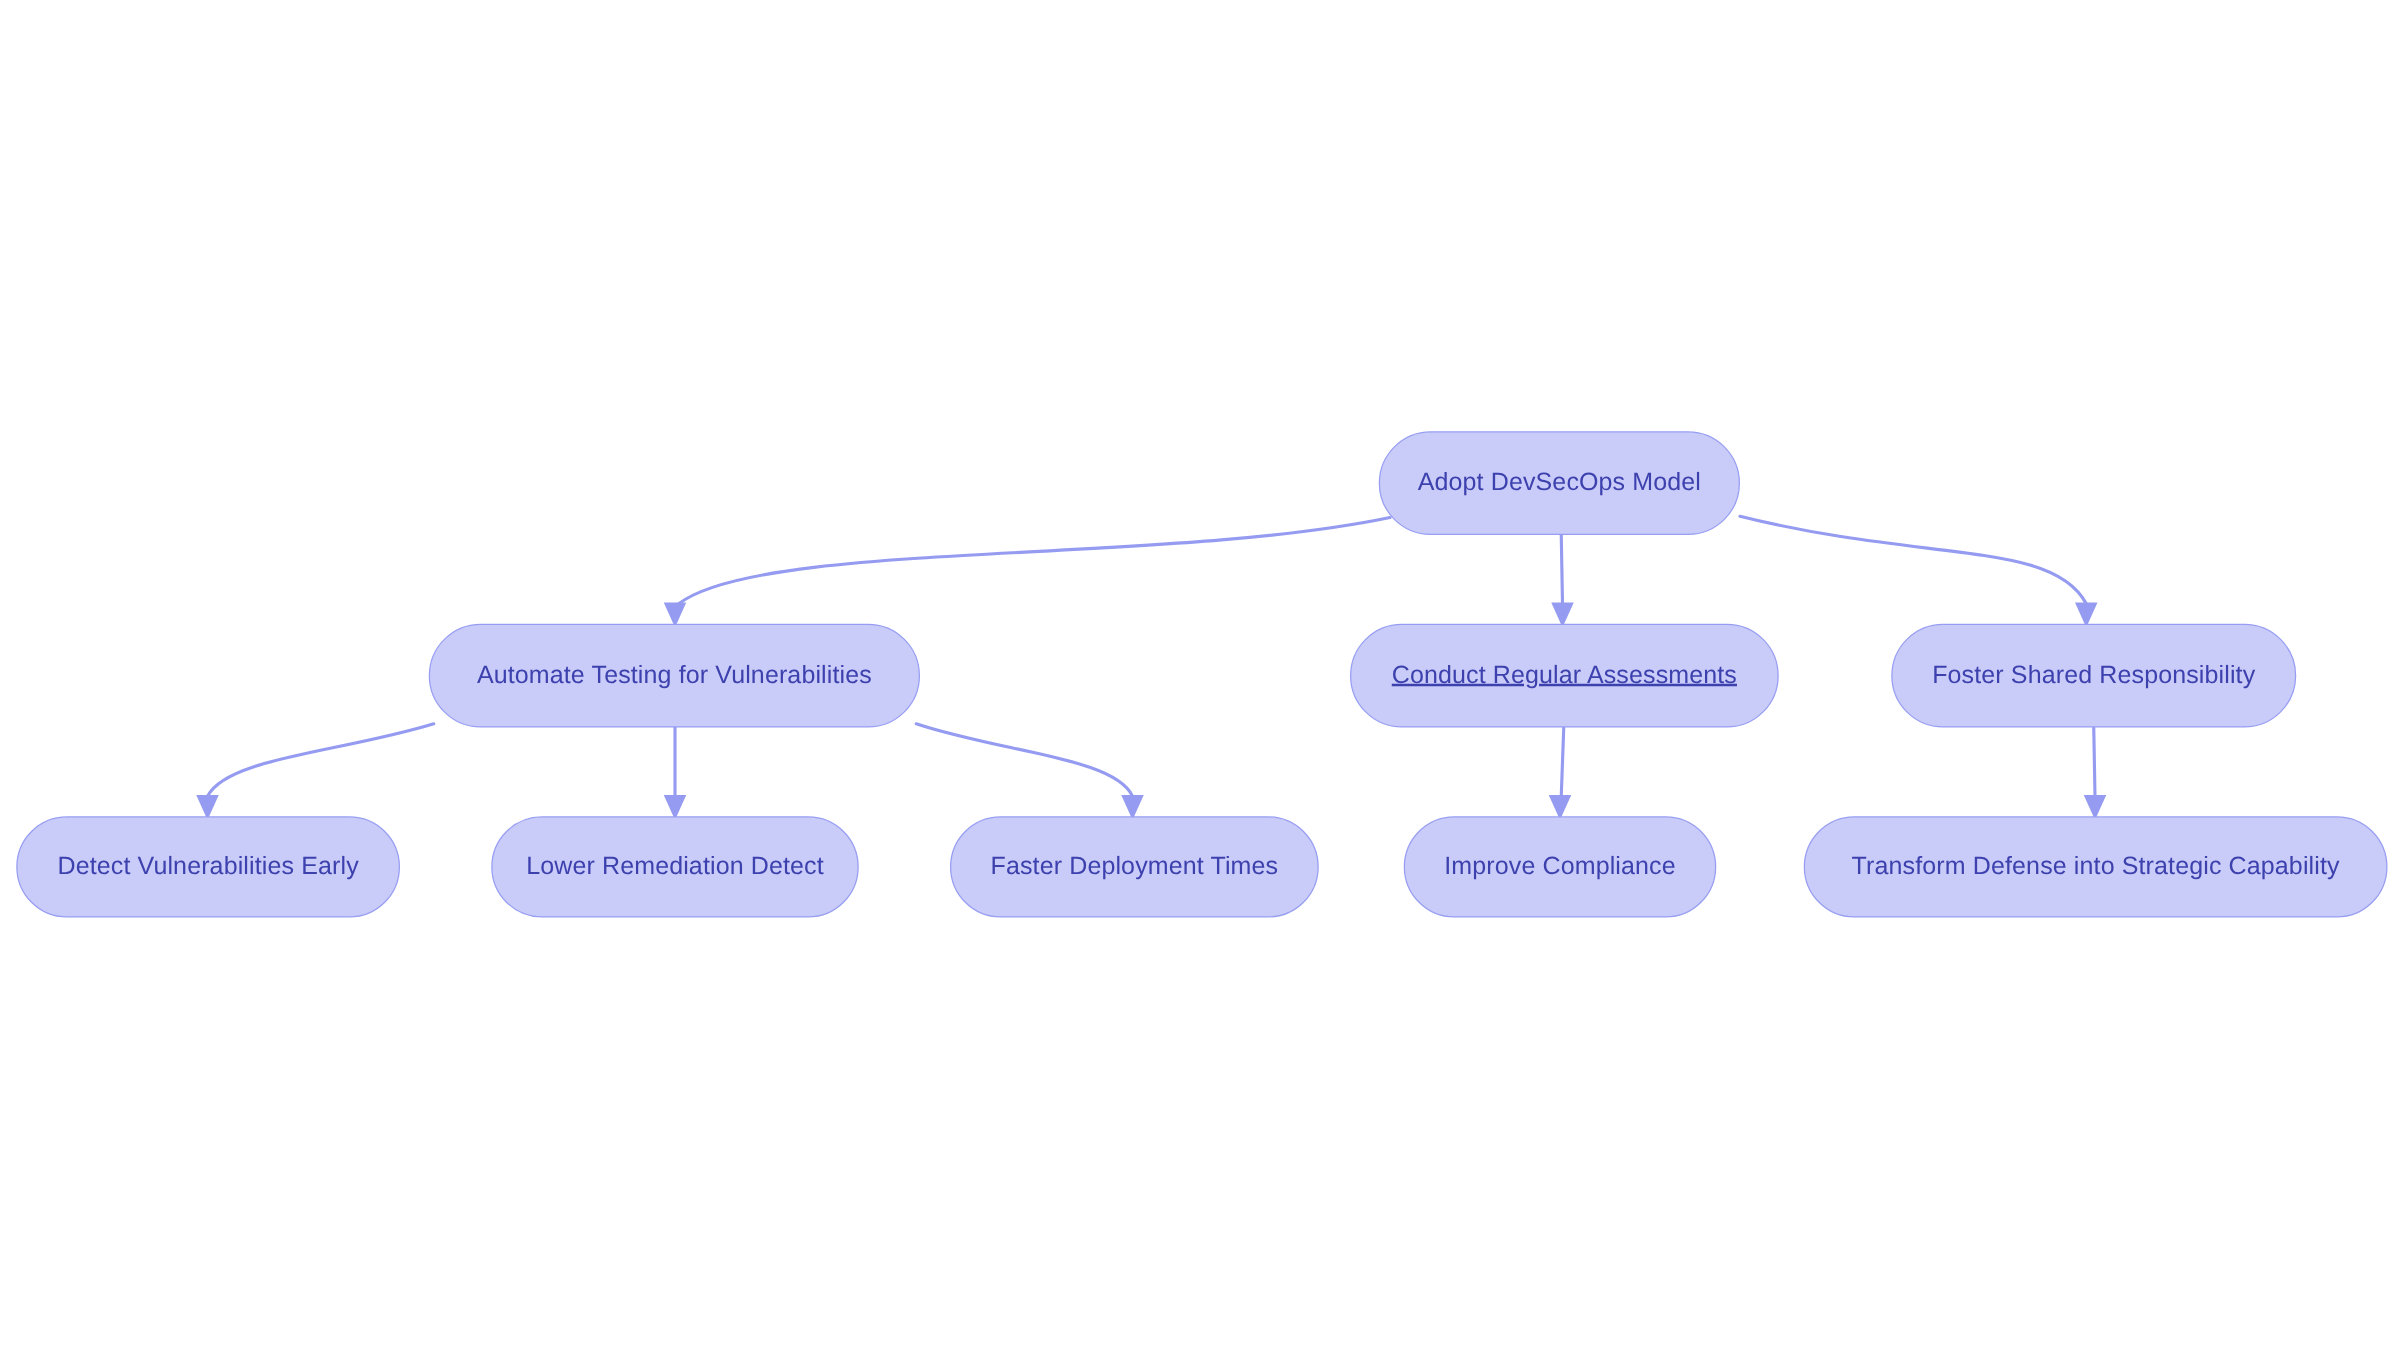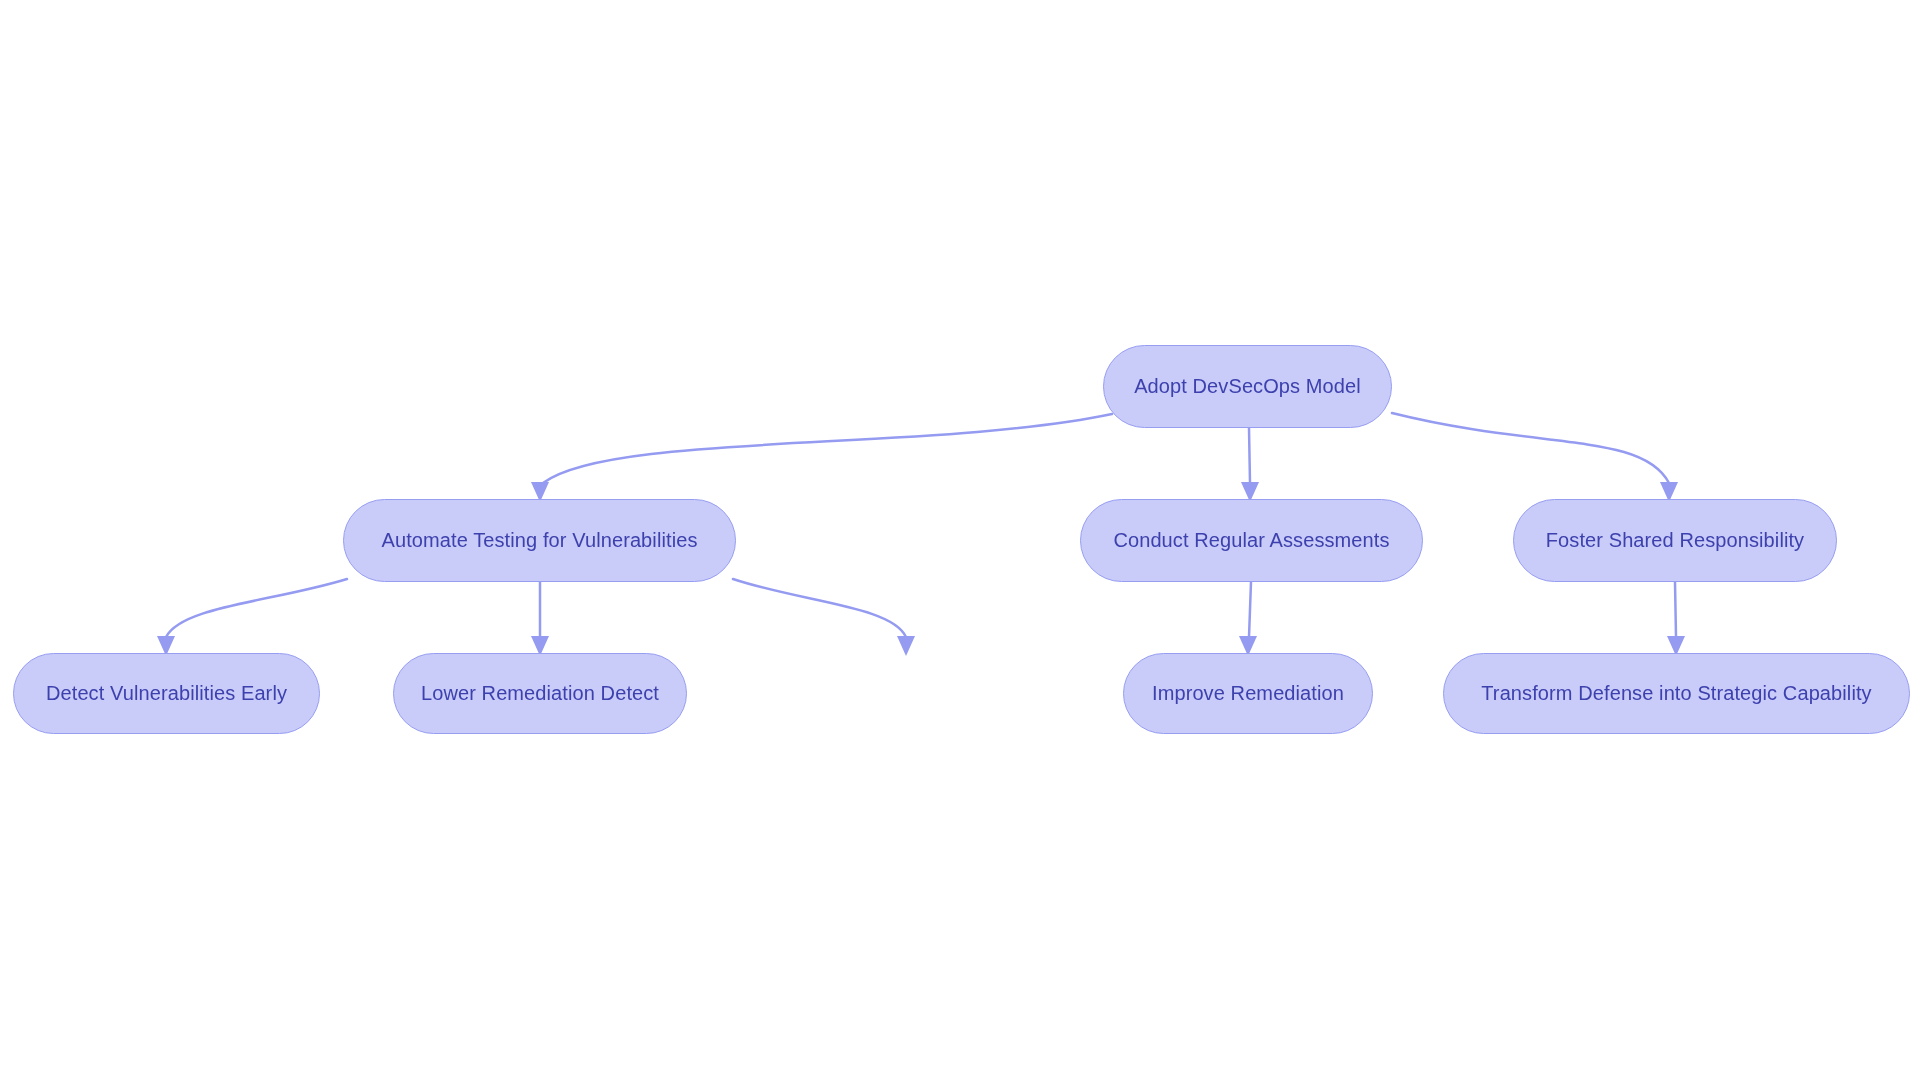--- a/index.html
+++ b/index.html
@@ -77,26 +77,27 @@
     <polygon class="arrowhead" points="1239,636 1257,636 1248,656"></polygon>
 
     <path class="edge-path" d="M 1675 582 L 1676 637"></path>
     <polygon class="arrowhead" points="1667,636 1685,636 1676,656"></polygon>
   </svg>
 
   <div class="node" style="left:343px; top:499px; width:393px; height:83px;">Automate Testing for Vulnerabilities</div>
 
   <div class="node" style="left:1103px; top:345px; width:289px; height:83px;">Adopt DevSecOps Model</div>
 
-  <div class="node" style="left:1080px; top:499px; width:343px; height:83px;">Conduct Regular Assessments</div>
+  <div class="node" style="left:1080px; top:499px; width:343px; height:83px;text-decoration:underline;">Conduct Regular Assessments</div>
 
   <div class="node" style="left:13px; top:653px; width:307px; height:81px;">Detect Vulnerabilities Early</div>
 
   <div class="node" style="left:1513px; top:499px; width:324px; height:83px;">Foster Shared Responsibility</div>
 
   <div class="node" style="left:393px; top:653px; width:294px; height:81px;">Lower Remediation Detect</div>
 
+  <div class="node" style="left:760px; top:653px; width:295px; height:81px;">Faster Deployment Times</div>
 
-  <div class="node" style="left:1123px; top:653px; width:250px; height:81px;">Improve Remediation</div>
+  <div class="node" style="left:1123px; top:653px; width:250px; height:81px;">Improve Compliance</div>
 
   <div class="node" style="left:1443px; top:653px; width:467px; height:81px;">Transform Defense into Strategic Capability</div>
 
 </div>
 
 </body></html>

